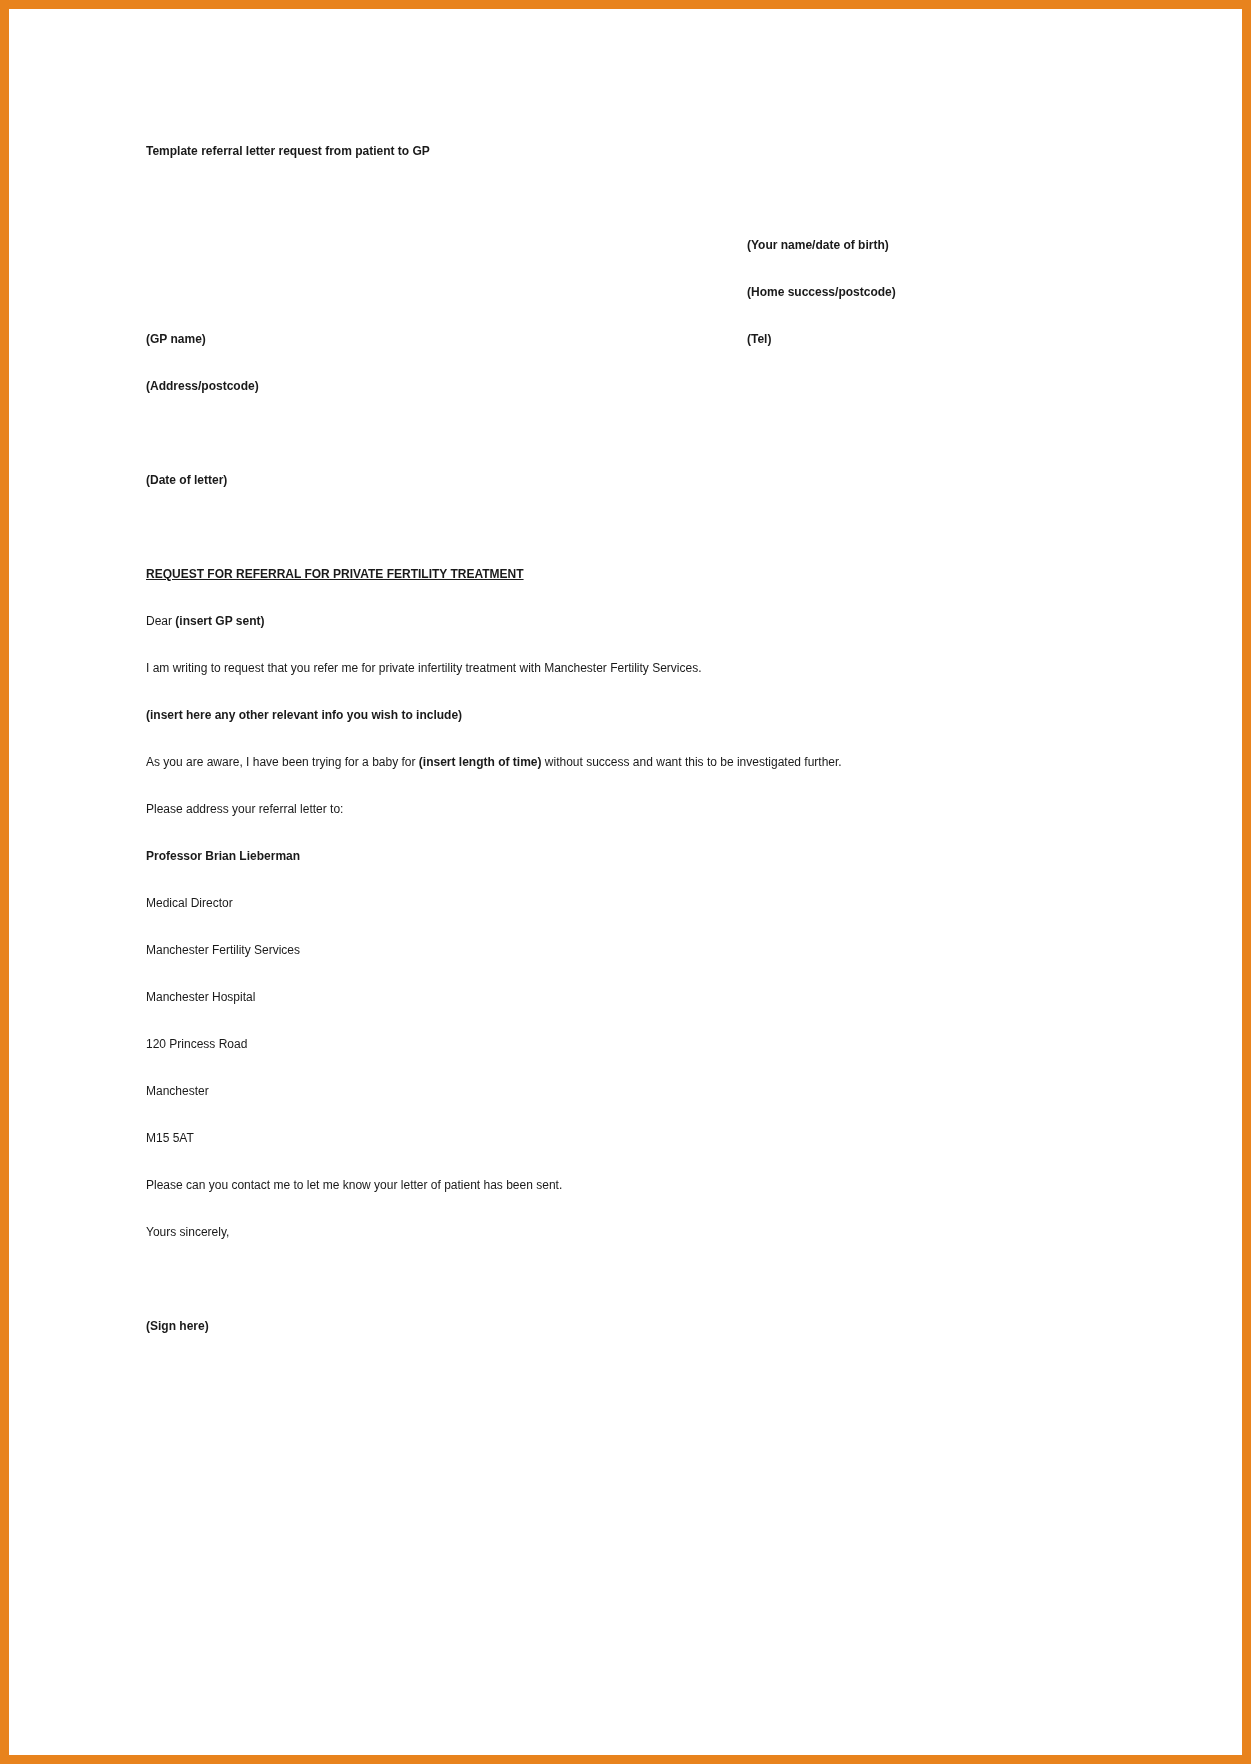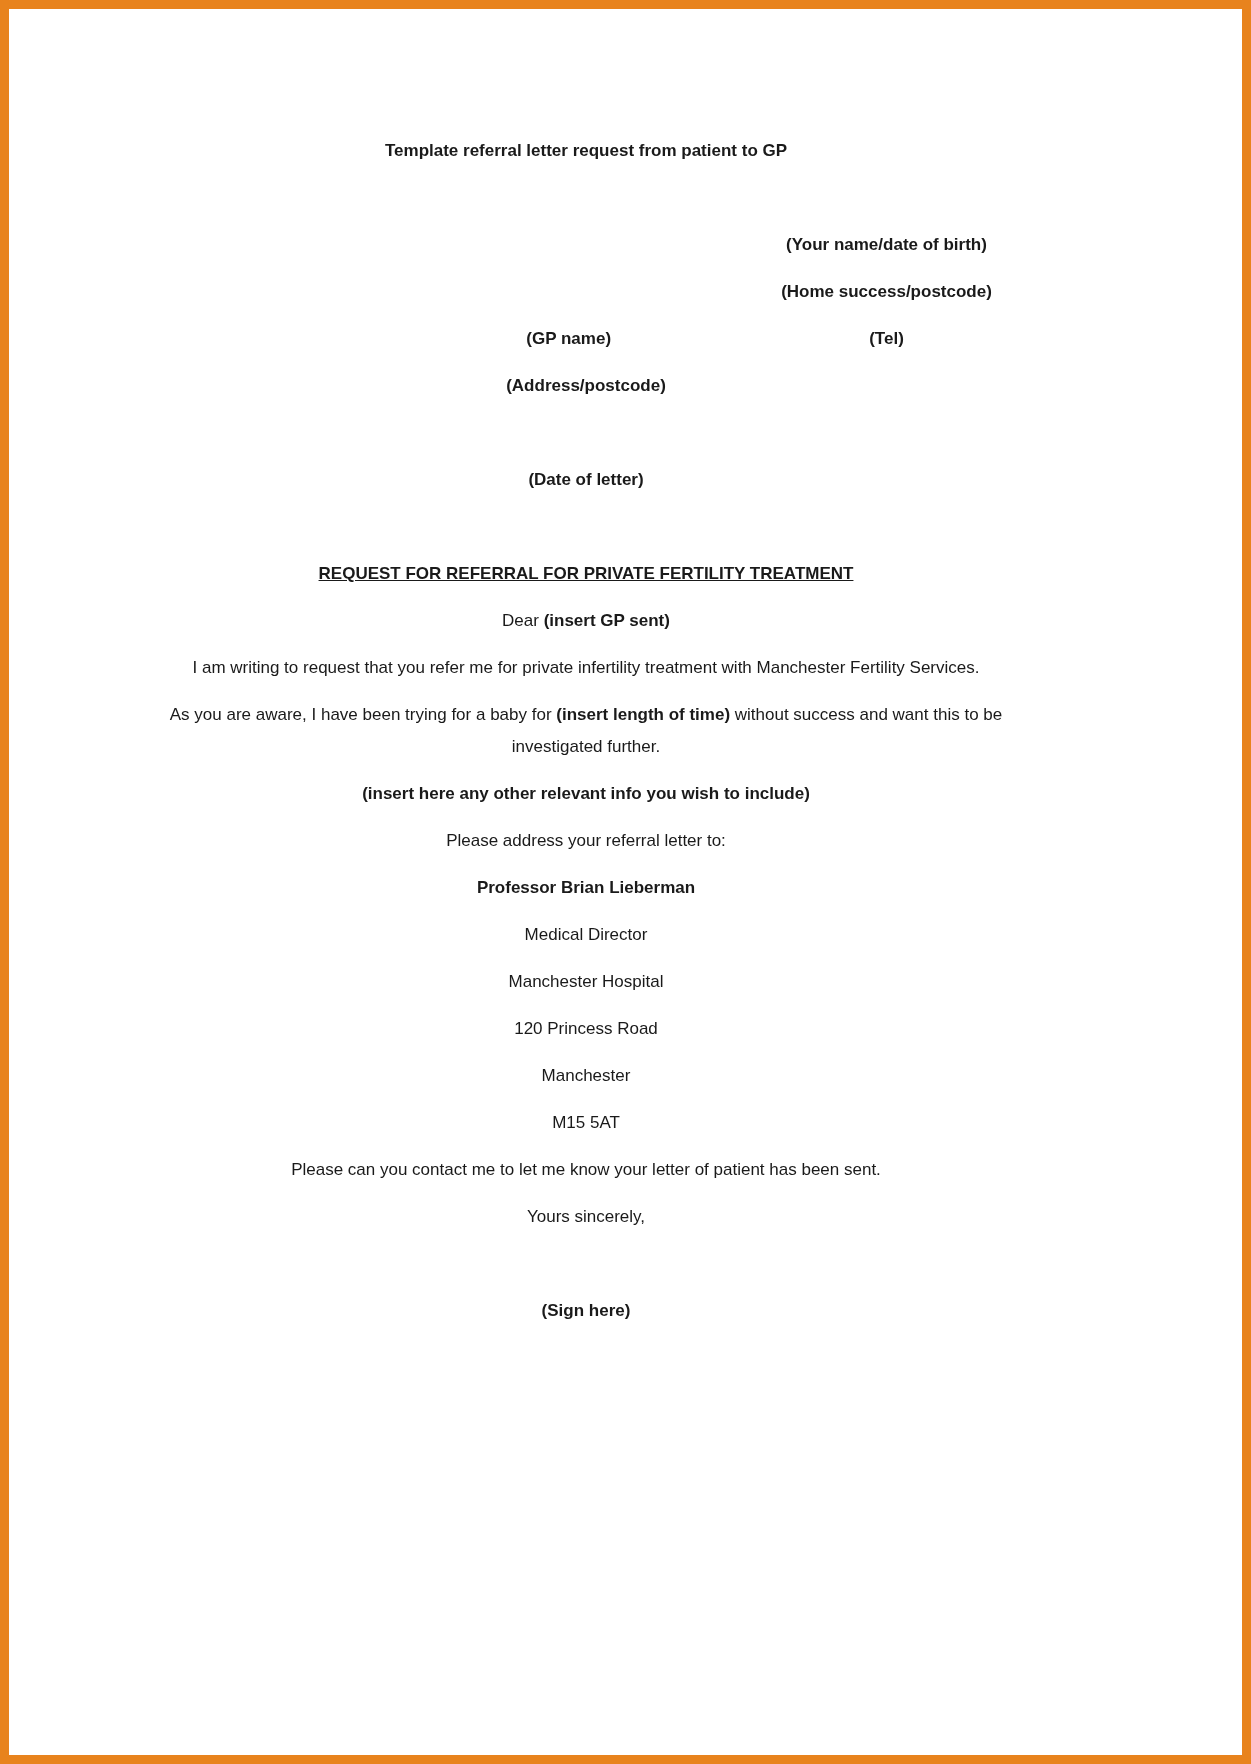--- a/index.html
+++ b/index.html
@@ -18,26 +18,25 @@
     font-family: "Liberation Sans", "DejaVu Sans", sans-serif;
     color: #1a1a1a;
   }
   .content {
     box-sizing: border-box;
     padding: 126px 0 0 137px;
     width: 100%;
     height: 100%;
   }
   .p {
-    font-size: 17px;
+    font-size: 12px;
     line-height: 32px;
     margin: 0 0 15px 0;
     max-width: 880px;
     color: #1a1a1a;
-    text-align: center;
   }
   .b { font-weight: bold; }
   .gap1 { margin-bottom: 62px; }   
   .u { text-decoration: underline; }
   .col-offset {
     display: inline-block;
     width: 601px;
   }
 </style>
 </head>
@@ -63,29 +62,30 @@
     <div class="p b gap1">(Address/postcode)</div>
 
     <div class="p b gap1">(Date of letter)</div>
 
     <div class="p b u">REQUEST FOR REFERRAL FOR PRIVATE FERTILITY TREATMENT</div>
 
     <div class="p"><span>Dear </span><span class="b">(insert GP sent)</span></div>
 
     <div class="p">I am writing to request that you refer me for private infertility treatment with Manchester Fertility Services.</div>
 
+    <div class="p b">(insert here any other relevant info you wish to include)</div>
+
     <div class="p"><span>As you are aware, I have been trying for a baby for </span><span class="b">(insert length of time)</span><span> without success and want this to be investigated further.</span></div>
-
-    <div class="p b">(insert here any other relevant info you wish to include)</div>
 
     <div class="p">Please address your referral letter to:</div>
 
     <div class="p b">Professor Brian Lieberman</div>
 
     <div class="p">Medical Director</div>
+    <div class="p">Manchester Fertility Services</div>
     <div class="p">Manchester Hospital</div>
     <div class="p">120 Princess Road</div>
     <div class="p">Manchester</div>
     <div class="p">M15 5AT</div>
 
     <div class="p">Please can you contact me to let me know your letter of patient has been sent.</div>
 
     <div class="p gap1">Yours sincerely,</div>
 
     <div class="p b">(Sign here)</div>

